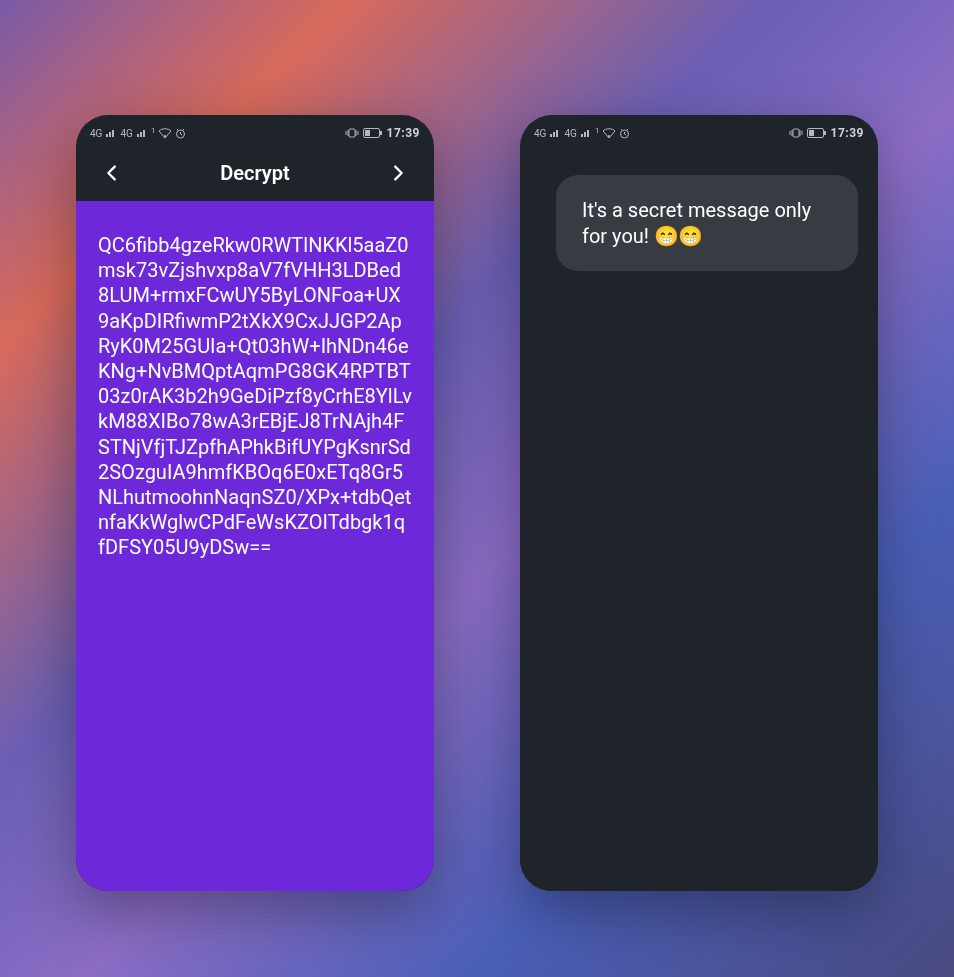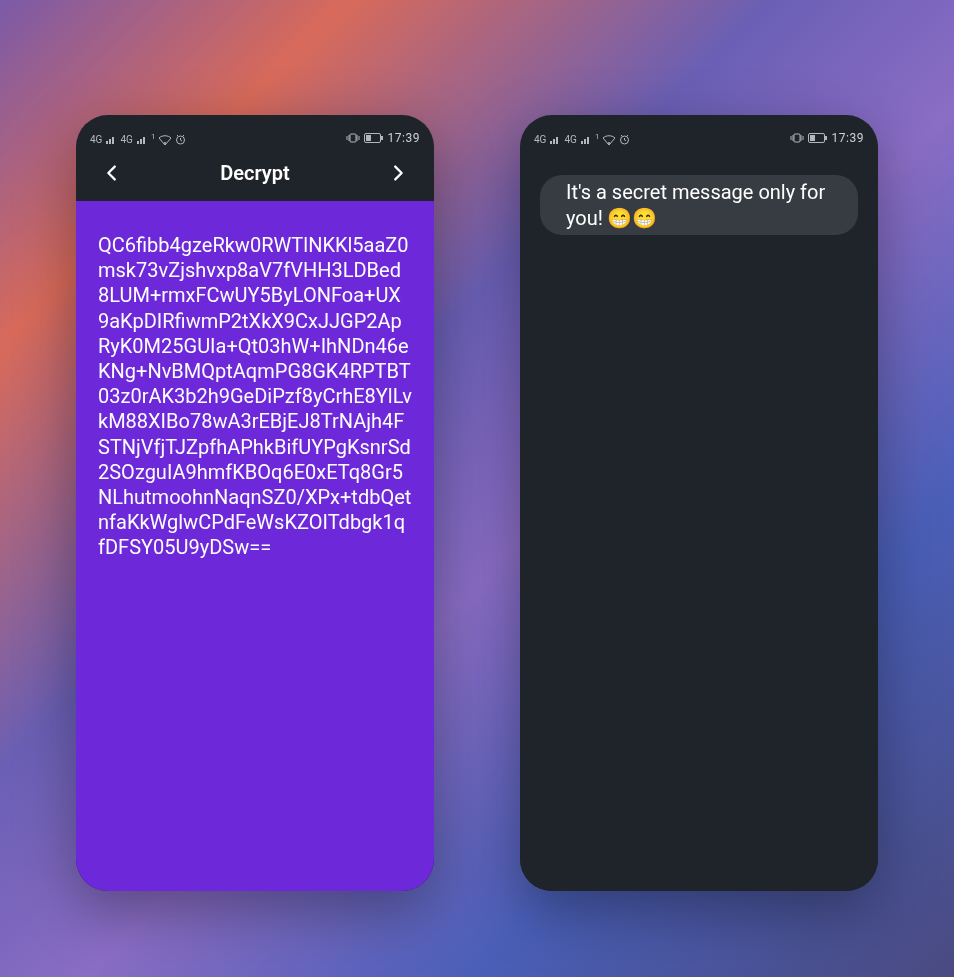--- a/index.html
+++ b/index.html
@@ -24,33 +24,33 @@
     overflow: hidden;
     box-shadow: 0 20px 60px rgba(0,0,0,0.35);
     display: flex;
     flex-direction: column;
     position: relative;
   }
 
   .status-bar {
     height: 24px;
     display: flex;
-    align-items: flex-end;
+    align-items: center;
     justify-content: space-between;
     padding: 0 14px;
     font-size: 10px;
     color: #cfd2d7;
     margin-top: 6px;
   }
   .status-left, .status-right {
     display: flex;
     align-items: center;
     gap: 4px;
   }
-  .status-right .time { font-size: 12px; letter-spacing: 0.5px; }
+  .status-right .time { font-size: 12px; letter-spacing: 0.5px; font-weight: bold; }
 
   .sig-icon svg, .status-left svg, .status-right svg { display:block; }
 
   .app-bar {
     height: 56px;
     display: flex;
     align-items: center;
     justify-content: space-between;
     padding: 0 20px;
     background: #1f242b;
@@ -87,24 +87,25 @@
   }
 
   .content-right {
     flex: 1;
     background: #1f242b;
     padding: 30px 20px;
   }
   .result-bubble {
     background: #373c42;
     border-radius: 22px;
-    padding: 4px 26px;
+    padding: 22px 26px;
     color: #ffffff;
     font-size: 20px;
     line-height: 1.3;
+    margin-left: 16px;
   }
 
   
   .mini { opacity: 0.85; }
 </style>
 </head>
 <body>
 
 <div class="phone">
   <div class="status-bar">

